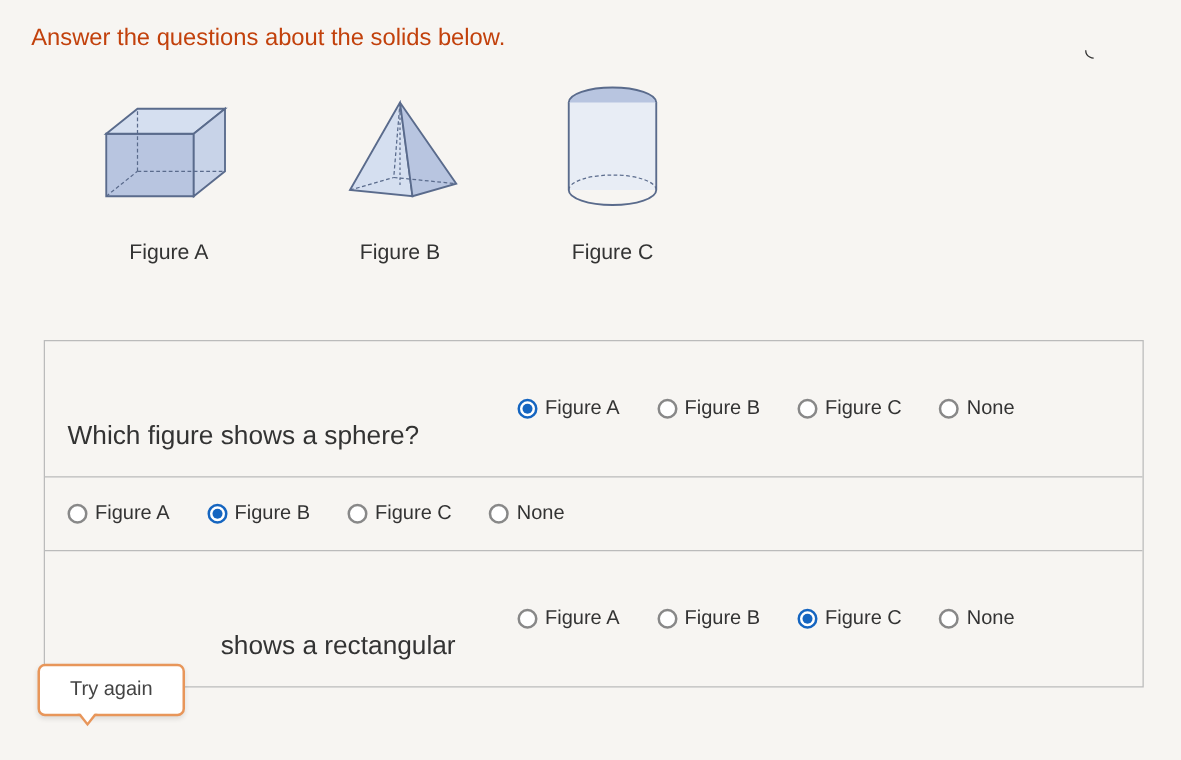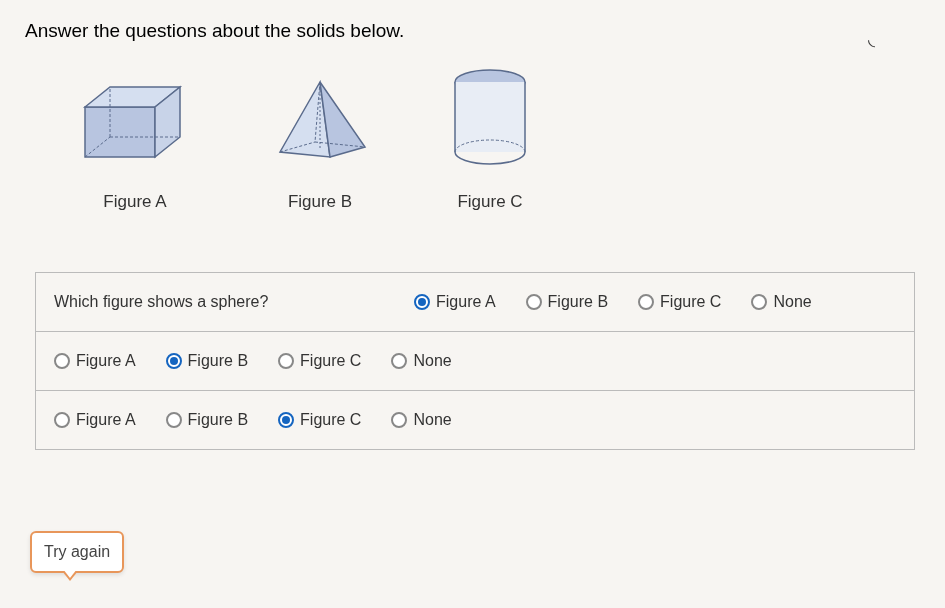--- a/index.html
+++ b/index.html
@@ -7,21 +7,21 @@
       font-family: Arial, Helvetica, sans-serif;
       background: #f7f5f2;
       width: 945px;
       height: 608px;
       padding: 20px 25px;
       color: #333;
       position: relative;
     }
     .instruction {
       font-size: 19px;
-      color: #000000;
+      color: #c2410c;
       margin-bottom: 25px;
     }
     .figures-row {
       display: flex;
       gap: 70px;
       margin-left: 50px;
       margin-bottom: 20px;
       align-items: flex-end;
     }
     .figure-block {
@@ -44,22 +44,23 @@
       display: flex;
       align-items: center;
       border-bottom: 1px solid #bbb;
       padding: 20px 18px;
     }
     .question-row:last-child {
       border-bottom: none;
     }
     .question-text {
       flex: 0 0 360px;
-      font-size: 16px;
-      color: #333;
+      font-size: 21px;
+      color: #333;
+      margin-top: 44px;
     }
     .options {
       display: flex;
       gap: 30px;
       align-items: center;
     }
     .option {
       display: flex;
       align-items: center;
       gap: 6px;
@@ -87,21 +88,21 @@
       background: #1565c0;
       border-radius: 50%;
     }
     .try-again {
       position: absolute;
       left: 30px;
       bottom: 35px;
       background: #fff;
       border: 2px solid #e8965a;
       border-radius: 6px;
-      padding: 10px 12px;
+      padding: 10px 24px;
       font-size: 16px;
       color: #444;
       box-shadow: 0 2px 4px rgba(0,0,0,0.1);
     }
     .try-again::after {
       content: '';
       position: absolute;
       bottom: -10px;
       left: 30px;
       width: 0;
@@ -221,20 +222,23 @@
           <span>Figure C</span>
         </label>
       <label class="option">
           <span class="radio"></span>
           <span>None</span>
         </label>
     </div>
   </div>
 
   <div class="question-row">
+    <div class="question-text q3-partial">
+      <span class="q3-hidden-part">Which figure</span><span> shows a rectangular</span>
+    </div>
     <div class="options">
       <label class="option">
           <span class="radio"></span>
           <span>Figure A</span>
         </label>
       <label class="option">
           <span class="radio"></span>
           <span>Figure B</span>
         </label>
       <label class="option">

